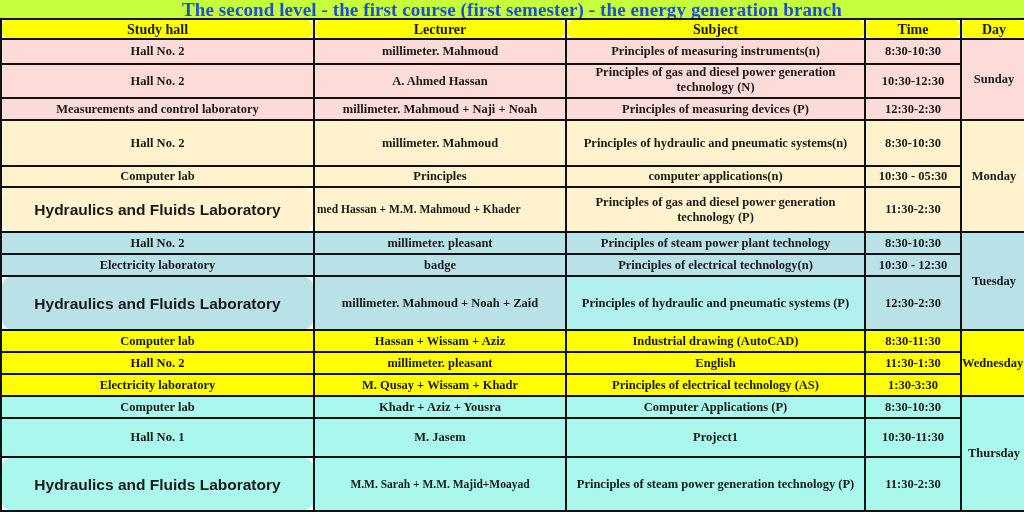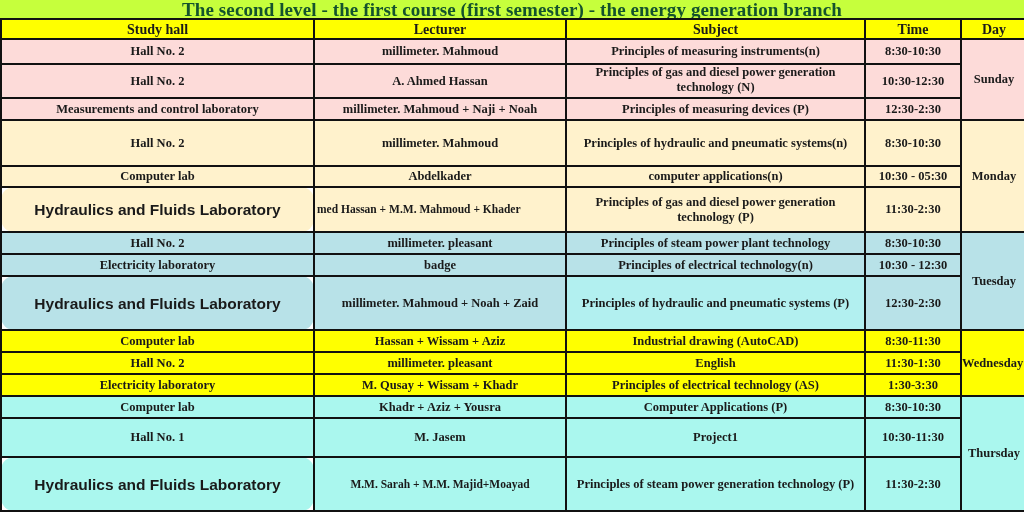--- a/index.html
+++ b/index.html
@@ -1,35 +1,35 @@
 <!DOCTYPE html>
 <html><head>
 <meta charset="utf-8">
 <style>
   html, body { margin: 0; padding: 0; background: #ffffff; }
   body { width: 1024px; height: 512px; overflow: hidden; position: relative; font-family: "Liberation Serif", "DejaVu Serif", serif; }
   .title {
     position: absolute; left: 0; top: 0; width: 1024px; height: 19px;
-    background: #c6ff3c; color: #14532d;
+    background: #c6ff3c; color: #1d4ed8;
     font-weight: bold; font-size: 19px; line-height: 19px; text-align: center; overflow: hidden;
     white-space: nowrap; letter-spacing: 0.1px;
   }
   table.sched {
     position: absolute; left: 0; top: 18px;
     border-collapse: collapse; table-layout: fixed;
     width: 1026px;
   }
   table.sched td, table.sched th {
     border: 2px solid #111;
     padding: 0 2px;
     text-align: center; vertical-align: middle;
     font-weight: bold; font-size: 12.5px; color: #1a1a1a;
     line-height: 15px; overflow: hidden;
   }
-  table.sched th { background: #ffff00; font-size: 14px; height: 18px; }
+  table.sched th { background: #ffff00; font-size: 14px; height: 18px; border-radius: 10px; }
   .sans { font-family: "Liberation Sans", "DejaVu Sans", sans-serif; font-weight: normal; font-size: 15.5px !important; border-radius: 13px; }
   .small { font-size: 11.5px !important; white-space: nowrap; }
   .nowrap { white-space: nowrap; }
   .sun { background: #fddbd9; }
   .mon { background: #fff2cc; }
   .tue { background: #b8e2e8; }
   .tue2 { background: #b2f0f0; margin-top: 12px; }
   .wed { background: #ffff00; }
   .thu { background: #aaf7ee; }
   .day { font-size: 13px; }
@@ -81,21 +81,21 @@
 
   <tr class="mon" style="height:46px">
     <td>Hall No. 2</td>
     <td>millimeter. Mahmoud</td>
     <td>Principles of hydraulic and pneumatic systems(n)</td>
     <td>8:30-10:30</td>
     <td rowspan="3" class="day">Monday</td>
   </tr>
   <tr class="mon" style="height:21px">
     <td>Computer lab</td>
-    <td>Abdelkader</td>
+    <td>Principles</td>
     <td>computer applications(n)</td>
     <td class="nowrap">10:30 - 05:30</td>
   </tr>
   <tr class="mon" style="height:45px">
     <td class="sans">Hydraulics and Fluids Laboratory</td>
     <td class="small" style="text-align:left">med Hassan + M.M. Mahmoud + Khader</td>
     <td>Principles of gas and diesel power generation technology (P)</td>
     <td>11:30-2:30</td>
   </tr>
 

